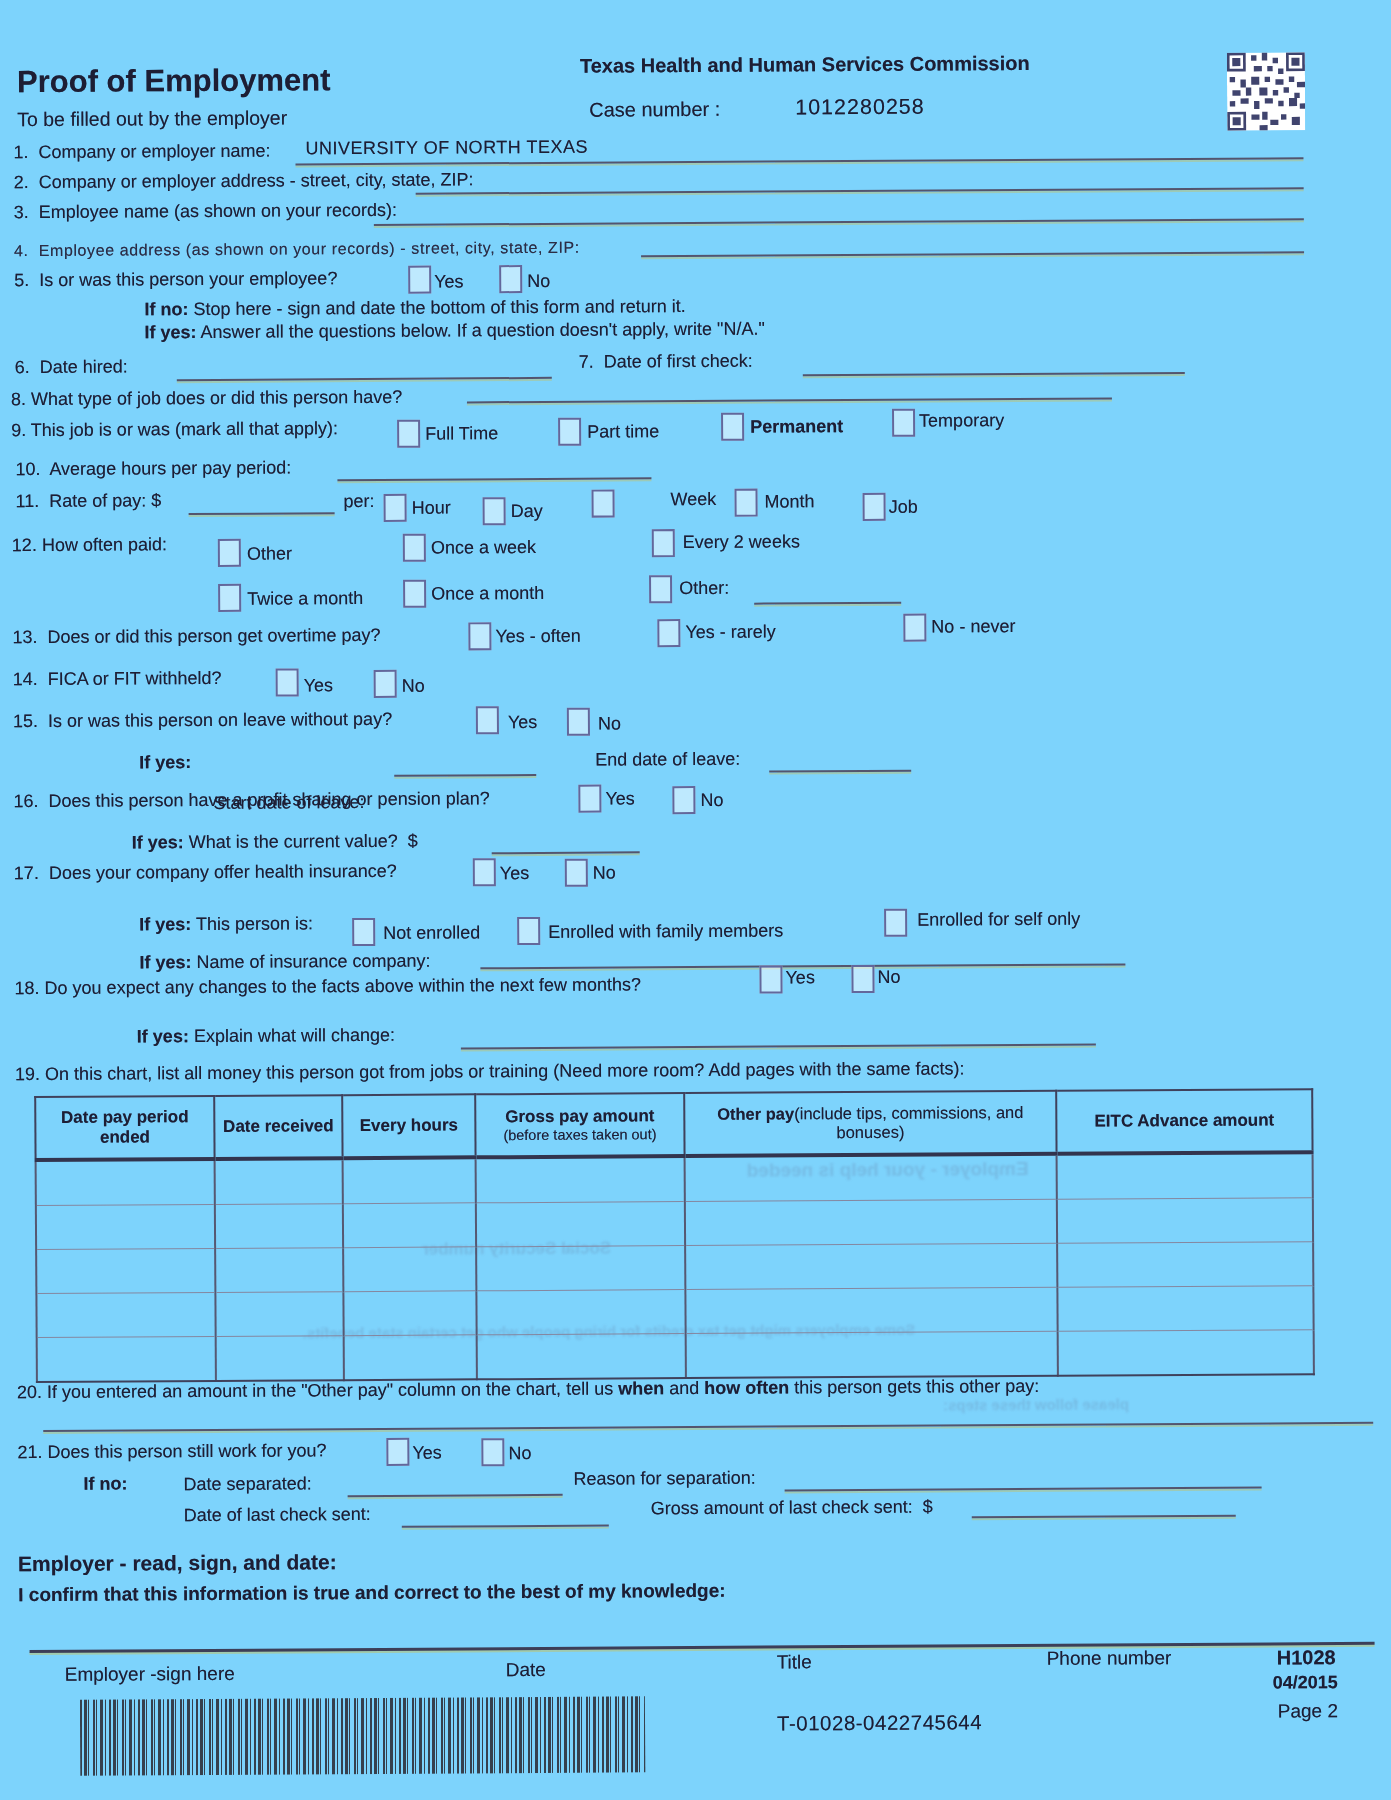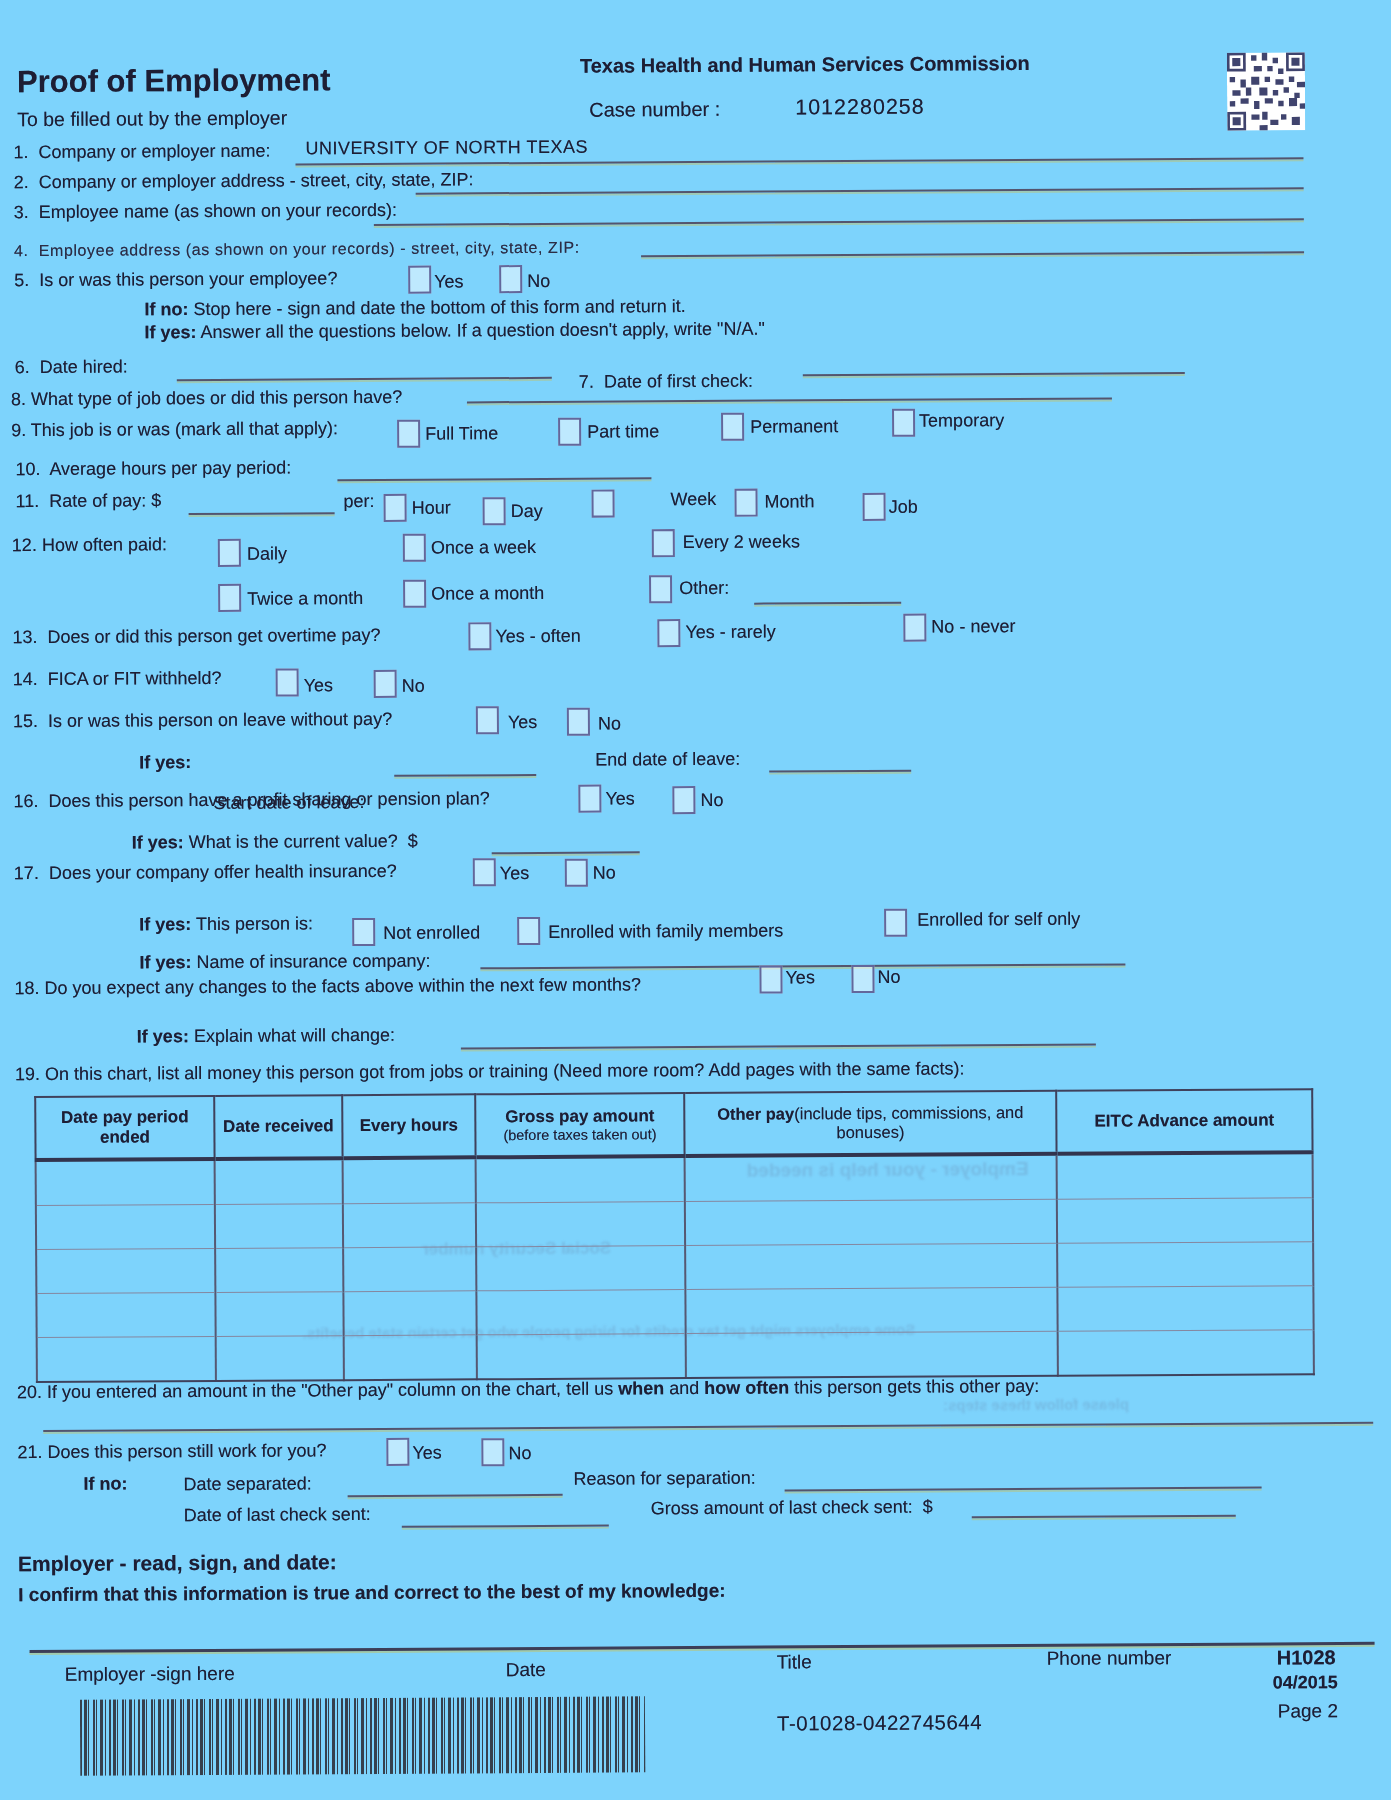--- a/index.html
+++ b/index.html
@@ -111,33 +111,33 @@
   <span class="cb" style="left:412px;top:264px;"></span>
   <div class="t" style="left:438px;top:270px;">Yes</div>
   <span class="cb" style="left:503px;top:264px;"></span>
   <div class="t" style="left:531px;top:270px;">No</div>
 
   <div class="t" style="left:148px;top:296px;"><span class="b">If no:</span> <span>Stop here - sign and date the bottom of this form and return it.</span></div>
   <div class="t" style="left:148px;top:319px;"><span class="b">If yes:</span> <span>Answer all the questions below. If a question doesn't apply, write "N/A."</span></div>
 
   <div class="t" style="left:18px;top:353px;">6.  Date hired:</div>
   <div class="ln" style="left:180px;top:376px;width:375px;"></div>
-  <div class="t" style="left:582px;top:351px;margin-top:20px;">7.  Date of first check:</div>
+  <div class="t" style="left:582px;top:351px;">7.  Date of first check:</div>
   <div class="ln" style="left:806px;top:375px;width:382px;"></div>
 
   <div class="t" style="left:14px;top:385px;">8. What type of job does or did this person have?</div>
   <div class="ln" style="left:470px;top:400px;width:645px;"></div>
 
   <div class="t" style="left:14px;top:416px;">9. This job is or was (mark all that apply):</div>
   <span class="cb" style="left:400px;top:418px;"></span>
   <div class="t" style="left:428px;top:422px;">Full Time</div>
   <span class="cb" style="left:561px;top:417px;"></span>
   <div class="t" style="left:590px;top:421px;">Part time</div>
   <span class="cb" style="left:724px;top:413px;"></span>
-  <div class="t" style="left:753px;top:417px;">Permanent</div>
+  <div class="t" style="left:753px;top:417px;font-weight:bold;">Permanent</div>
   <span class="cb" style="left:895px;top:410px;"></span>
   <div class="t" style="left:922px;top:412px;">Temporary</div>
 
   <div class="t" style="left:18px;top:455px;">10.  Average hours per pay period:</div>
   <div class="ln" style="left:340px;top:477px;width:314px;"></div>
 
   <div class="t" style="left:18px;top:487px;">11.  Rate of pay: $</div>
   <div class="ln" style="left:191px;top:510px;width:146px;"></div>
   <div class="t" style="left:346px;top:489px;">per:</div>
   <span class="cb" style="left:386px;top:492px;"></span>
@@ -146,21 +146,21 @@
   <div class="t" style="left:513px;top:500px;">Day</div>
   <span class="cb" style="left:594px;top:489px;"></span>
   <div class="t" style="left:625px;top:489px;margin-left:48px;">Week</div>
   <span class="cb" style="left:737px;top:489px;"></span>
   <div class="t" style="left:767px;top:492px;">Month</div>
   <span class="cb" style="left:865px;top:494px;"></span>
   <div class="t" style="left:891px;top:498px;">Job</div>
 
   <div class="t" style="left:14px;top:531px;">12. How often paid:</div>
   <span class="cb" style="left:220px;top:536px;"></span>
-  <div class="t" style="left:249px;top:541px;">Daily</div>
+  <div class="t" style="left:249px;top:541px;">Other</div>
   <span class="cb" style="left:405px;top:532px;"></span>
   <div class="t" style="left:433px;top:536px;">Once a week</div>
   <span class="cb" style="left:654px;top:529px;"></span>
   <div class="t" style="left:685px;top:532px;">Every 2 weeks</div>
   <span class="cb" style="left:220px;top:581px;"></span>
   <div class="t" style="left:249px;top:586px;">Twice a month</div>
   <span class="cb" style="left:405px;top:578px;"></span>
   <div class="t" style="left:433px;top:582px;">Once a month</div>
   <span class="cb" style="left:651px;top:575px;"></span>
   <div class="t" style="left:681px;top:578px;">Other:</div>

